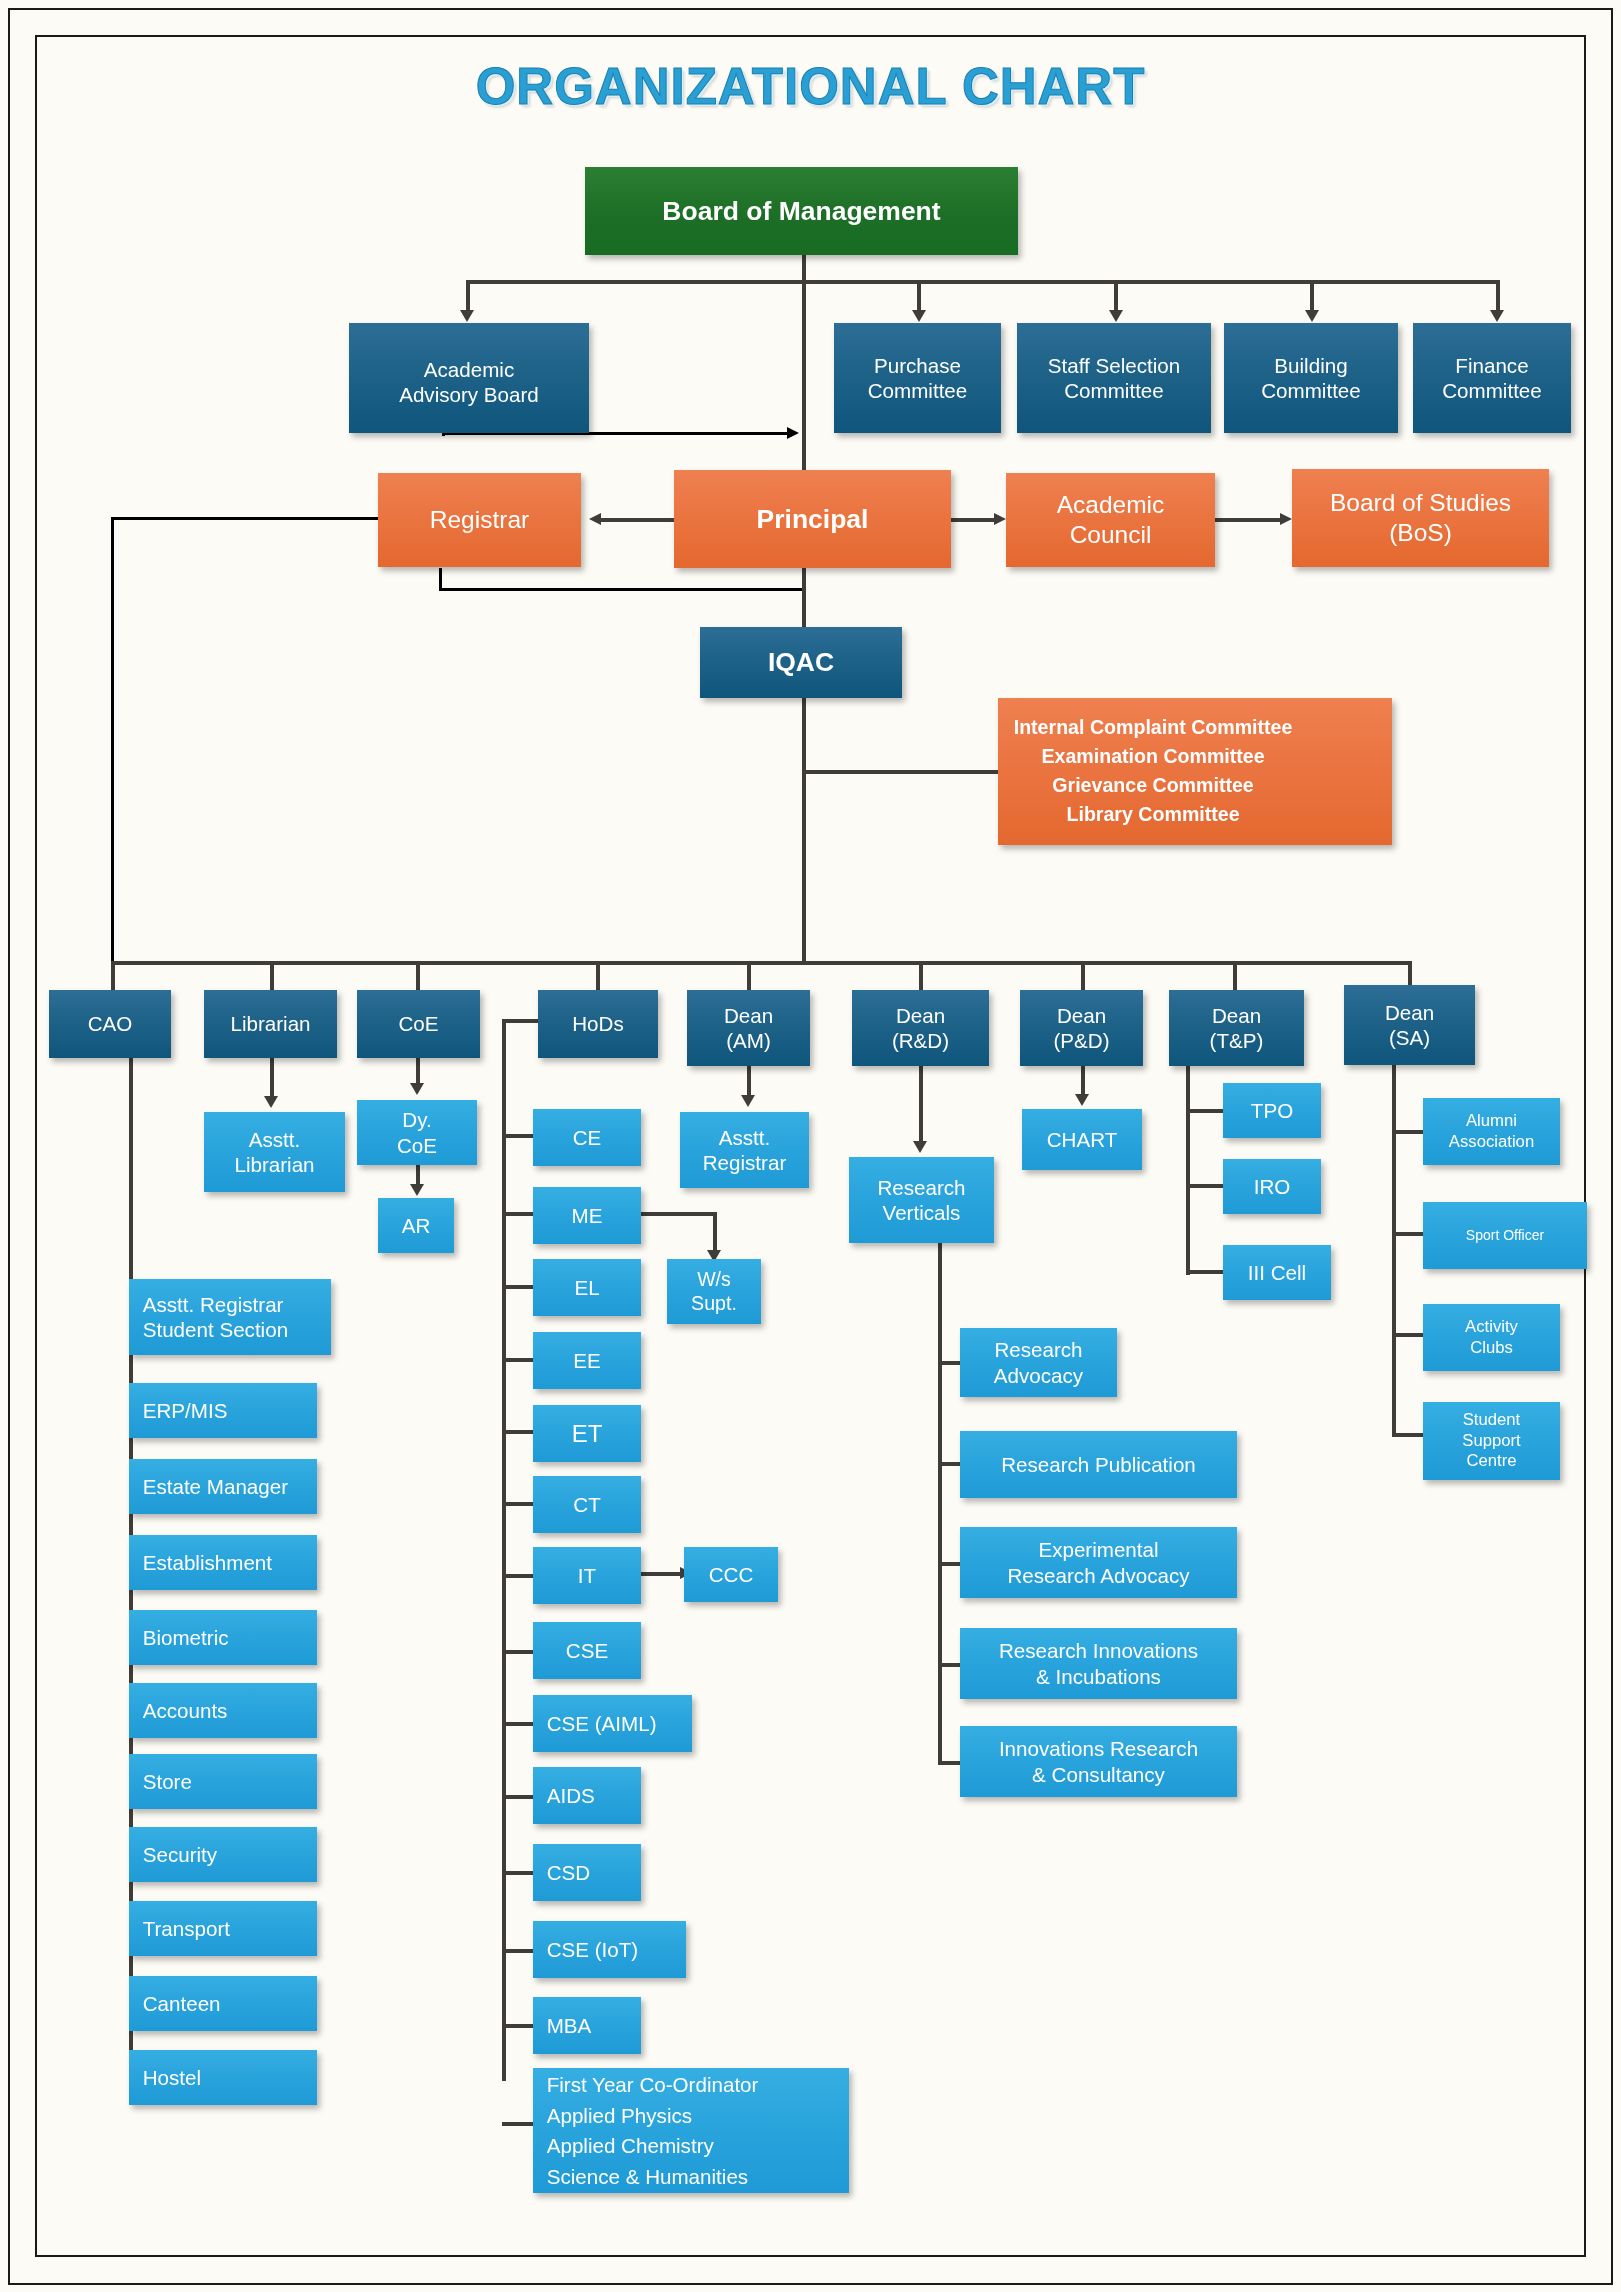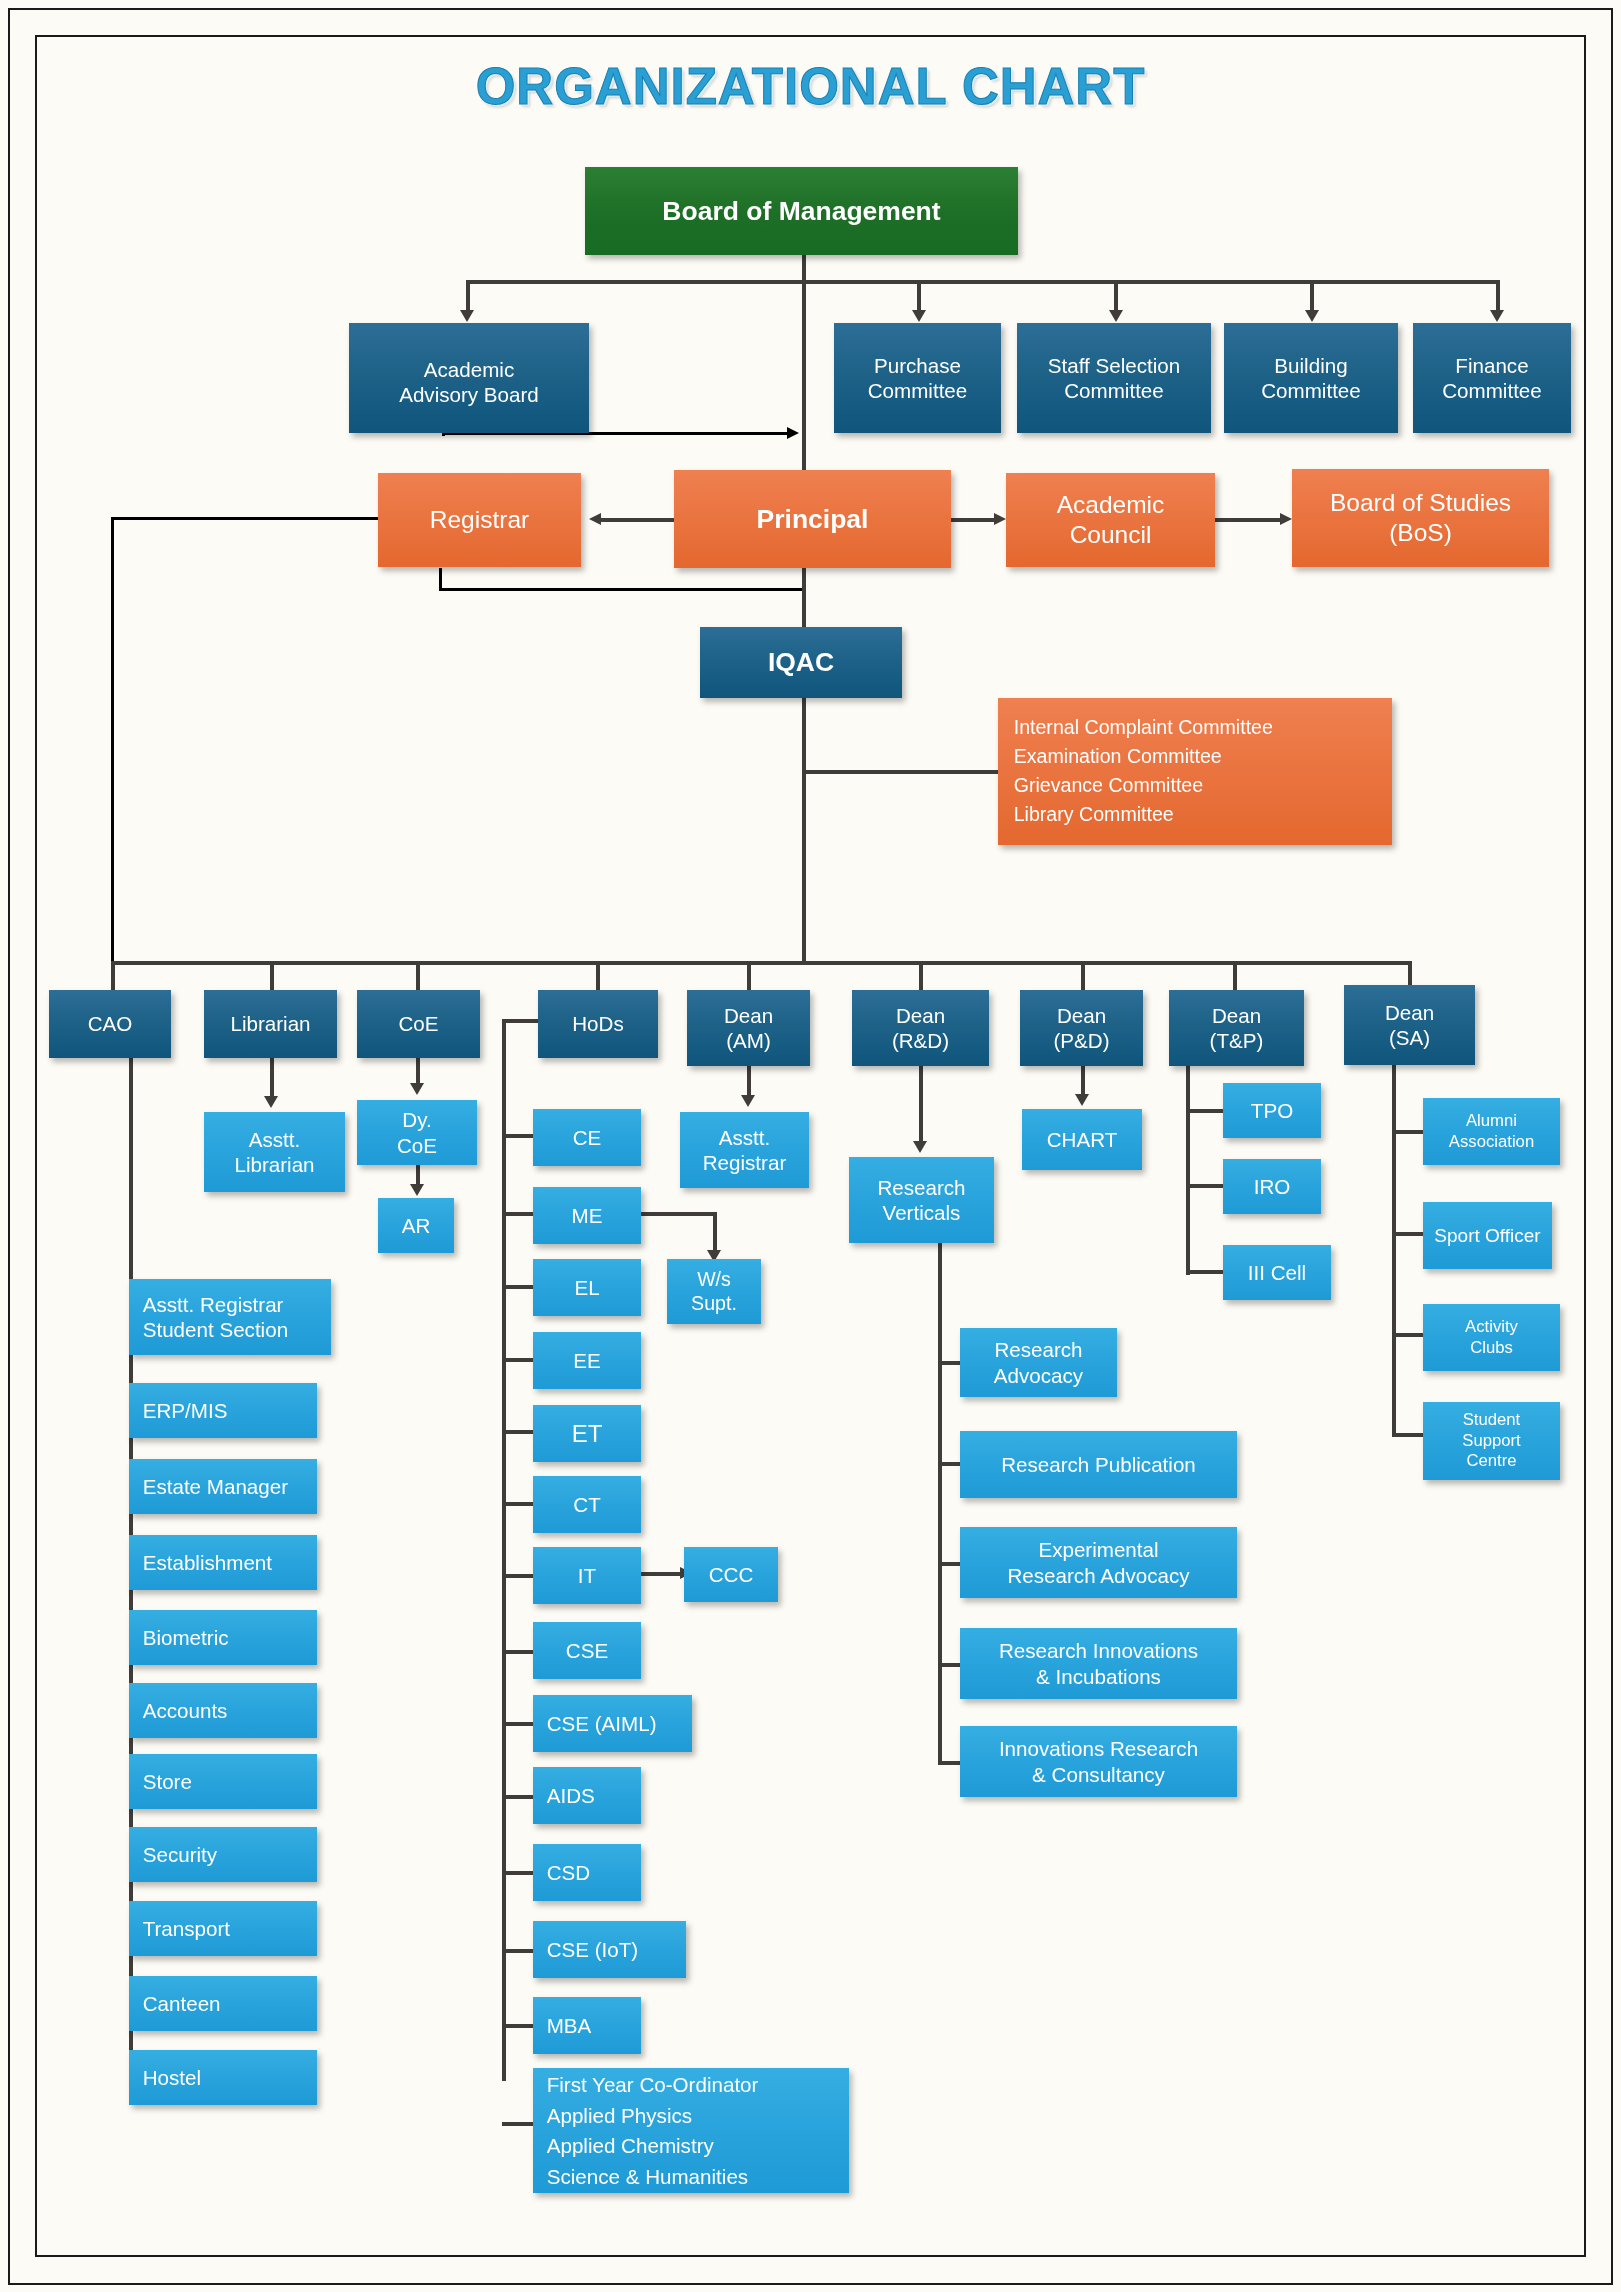--- a/index.html
+++ b/index.html
@@ -246,21 +246,21 @@
       <div>Board of Studies</div>
       <div>(BoS)</div>
     </div>
   </div>
 
   <div class="box navy bold" style="left:700px;top:627px;width:202px;height:71px;font-size:26.5px;">
     <span>IQAC</span>
   </div>
 
   <div class="box orange" style="left:998px;top:698px;width:394px;height:147px;font-size:19.6px;align-items:center;justify-content:flex-start;">
-    <div style="text-align:left;padding-left:15.7px;font-weight:normal;">
+    <div style="text-align:center;padding-left:15.7px;font-weight:bold;">
       <div style="padding:2.5px 0;">Internal Complaint Committee</div>
       <div style="padding:2.5px 0;">Examination Committee</div>
       <div style="padding:2.5px 0;">Grievance Committee</div>
       <div style="padding:2.5px 0;">Library Committee</div>
     </div>
   </div>
 
   <div class="box navy" style="left:49px;top:990px;width:122px;height:68px;font-size:20.6px;">
     <span>CAO</span>
   </div>
@@ -360,21 +360,21 @@
   <div class="box sky" style="left:684px;top:1547px;width:94px;height:55px;font-size:20.6px;">
     <span>CCC</span>
   </div>
 
   <div class="box sky" style="left:1423px;top:1098px;width:137px;height:67px;font-size:16.7px;">
     <div>
       <div>Alumni</div>
       <div>Association</div>
     </div>
   </div>
-  <div class="box sky" style="left:1423px;top:1202px;width:129px;height:67px;font-size:19px;">
+  <div class="box sky" style="left:1423px;top:1202px;width:164px;height:67px;font-size:14px;">
     <div>
       <div>Sport Officer</div>
     </div>
   </div>
   <div class="box sky" style="left:1423px;top:1304px;width:137px;height:67px;font-size:16.7px;">
     <div>
       <div>Activity</div>
       <div>Clubs</div>
     </div>
   </div>

